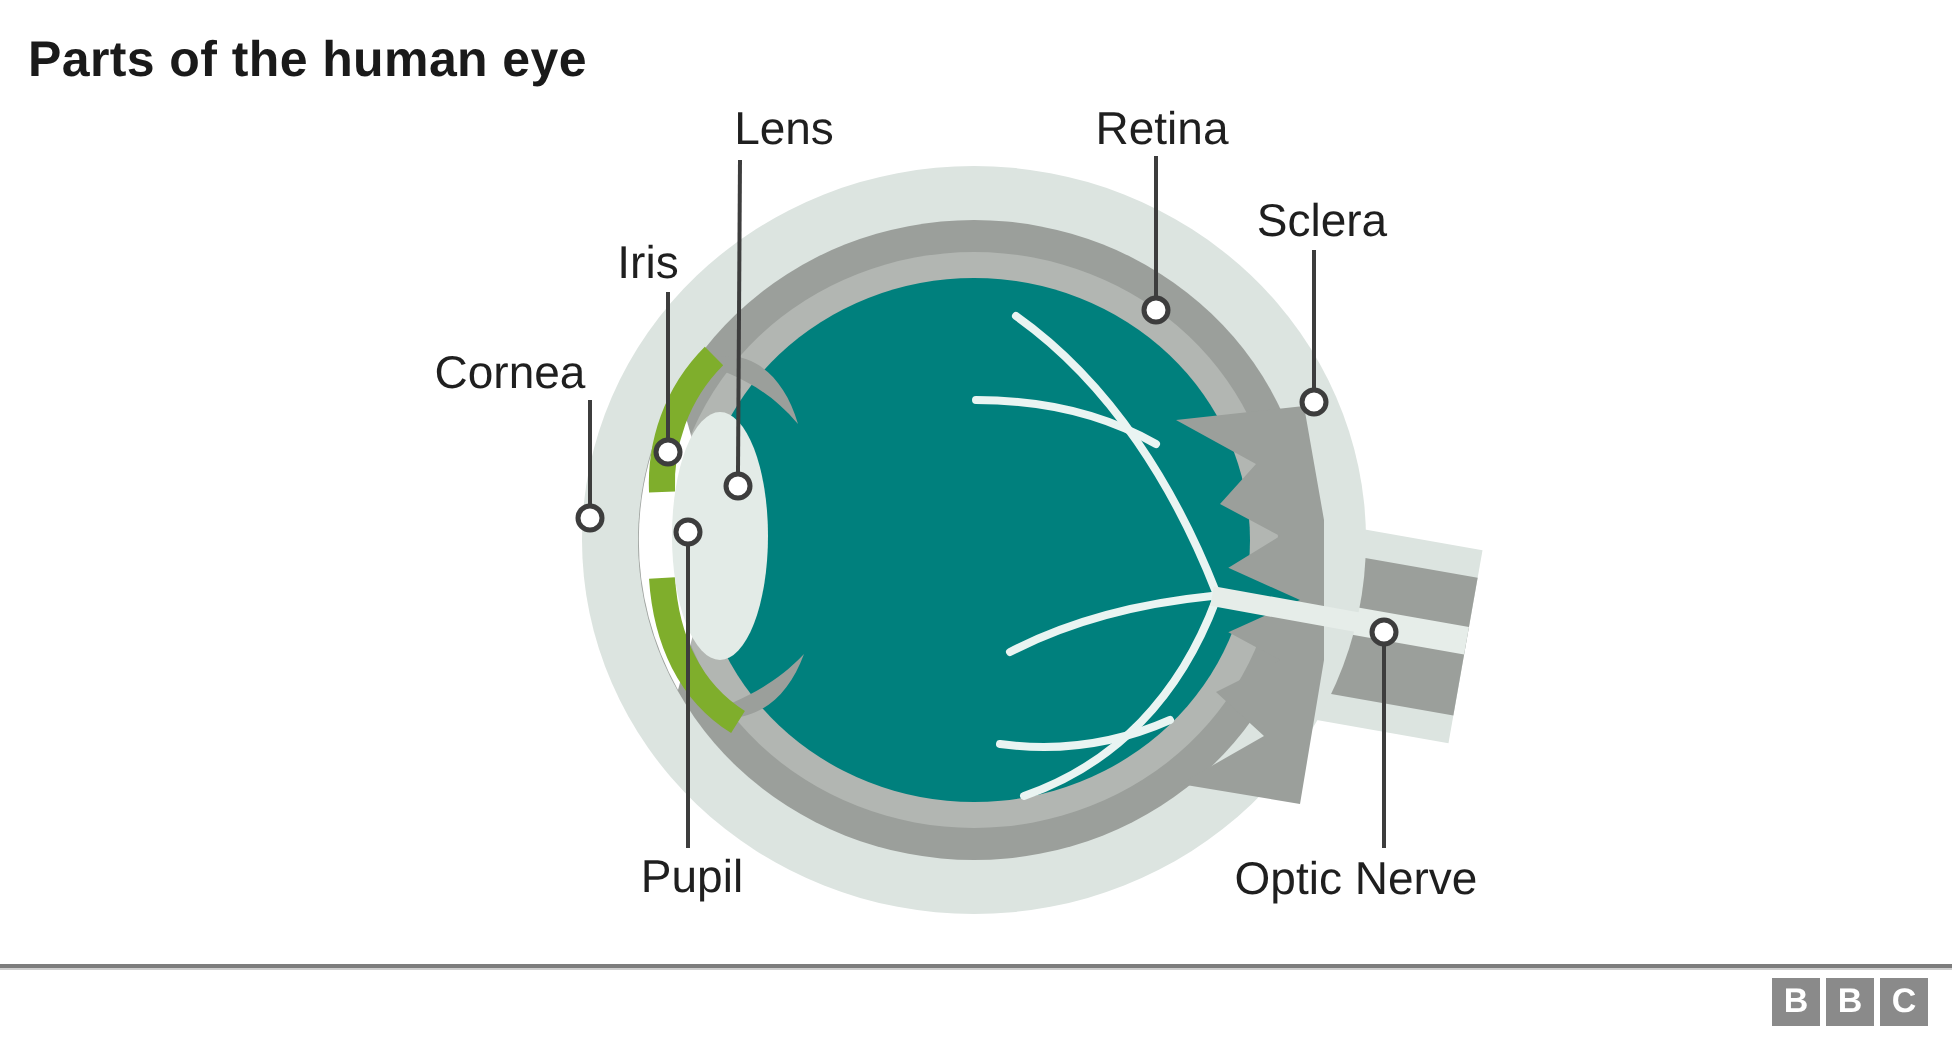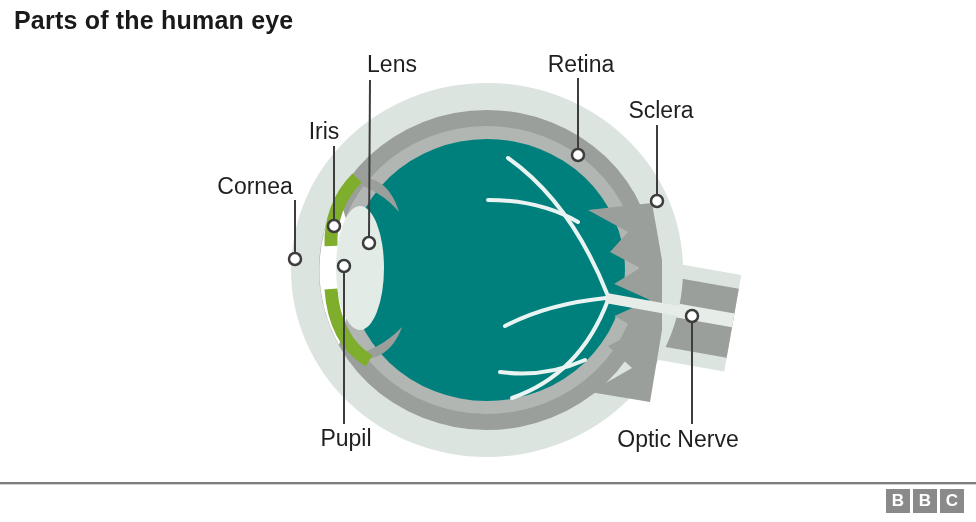--- a/index.html
+++ b/index.html
@@ -1,21 +1,21 @@
 <!DOCTYPE html>
 <html><head>
 <meta charset="utf-8">
 <style>
   html,body{margin:0;padding:0;background:#ffffff;}
   #canvas{
     position:relative;width:976px;height:522px;background:#ffffff;overflow:hidden;
     font-family:"Liberation Sans","DejaVu Sans",sans-serif;
   }
   #title{
-    position:absolute;left:14px;top:6px;
+    position:absolute;left:14px;top:16px;
     font-size:25px;font-weight:700;color:#1a1a1a;letter-spacing:0.2px;
   }
   svg{position:absolute;left:0;top:0;}
   svg text{
     font-family:"Liberation Sans","DejaVu Sans",sans-serif;
     font-size:23px;fill:#1f1f1f;
   }
   #divider{
     position:absolute;left:0;top:482px;width:976px;height:2px;
     background:#7d7d7d;border-bottom:1px solid #cfcfcf;

